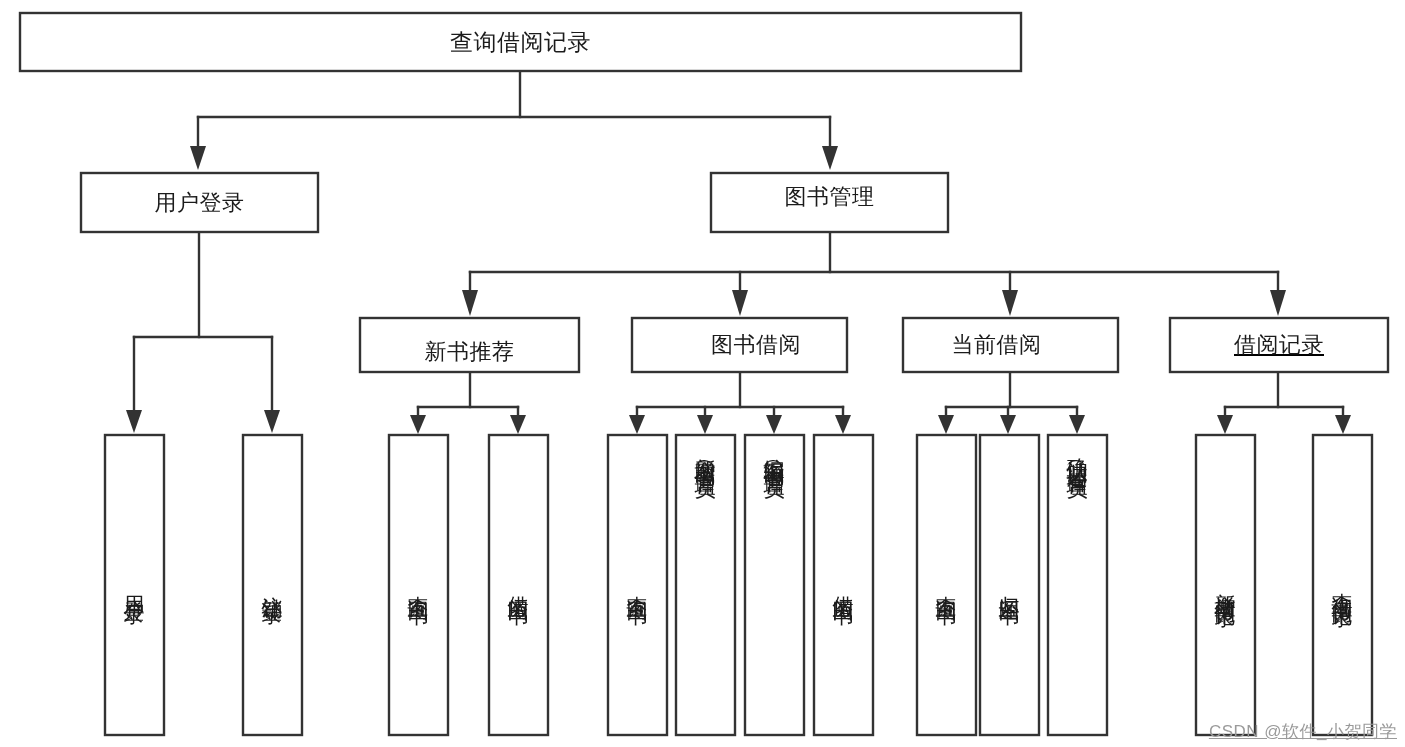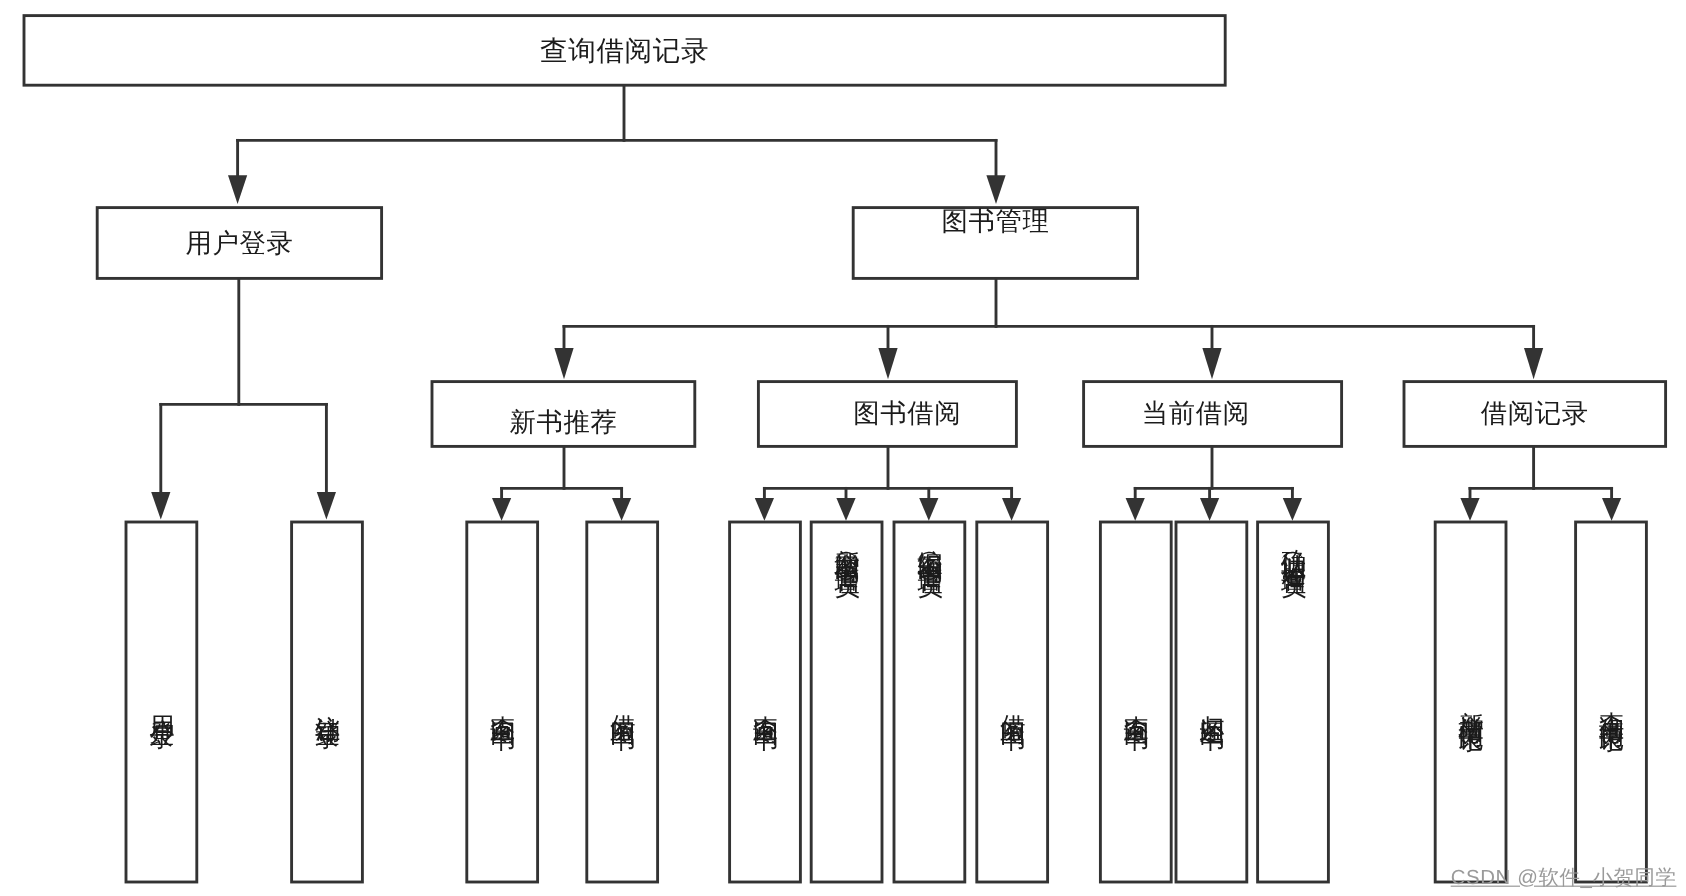--- a/index.html
+++ b/index.html
@@ -208,34 +208,34 @@
     <rect class="node-box" x="1313" y="435" width="59" height="300"></rect>
   </svg>
 
   <div class="hlabel-wrap root" style="left:20px; top:13px; width:1001px; height:58px;">
     <span class="htext">查询借阅记录</span>
   </div>
 
   <div class="hlabel-wrap" style="left:81px; top:173px; width:237px; height:59px;">
     <span class="htext">用户登录</span>
   </div>
-  <div class="hlabel-wrap" style="left:711px; top:161px; width:237px; height:47px;">
+  <div class="hlabel-wrap" style="left:711px; top:173px; width:237px; height:47px;">
     <span class="htext">图书管理</span>
   </div>
 
   <div class="hlabel-wrap" style="left:360px; top:318px; width:219px; height:68px;">
     <span class="htext">新书推荐</span>
   </div>
   <div class="hlabel-wrap" style="left:632px; top:318px; width:248px; height:54px;">
     <span class="htext">图书借阅</span>
   </div>
   <div class="hlabel-wrap" style="left:903px; top:318px; width:187px; height:54px;text-align:right;">
     <span class="htext">当前借阅</span>
   </div>
-  <div class="hlabel-wrap" style="left:1170px; top:318px; width:218px; height:54px;">
+  <div class="hlabel-wrap" style="left:1170px; top:318px; width:218px; height:54px;text-decoration:underline;">
     <span class="htext">借阅记录</span>
   </div>
 
   <div class="vlabel-wrap" style="left:105px; top:435px; width:59px; height:300px;">
     <span class="vtext">用户登录</span>
   </div>
   <div class="vlabel-wrap" style="left:243px; top:435px; width:59px; height:300px;">
     <span class="vtext">注销登录</span>
   </div>
 

